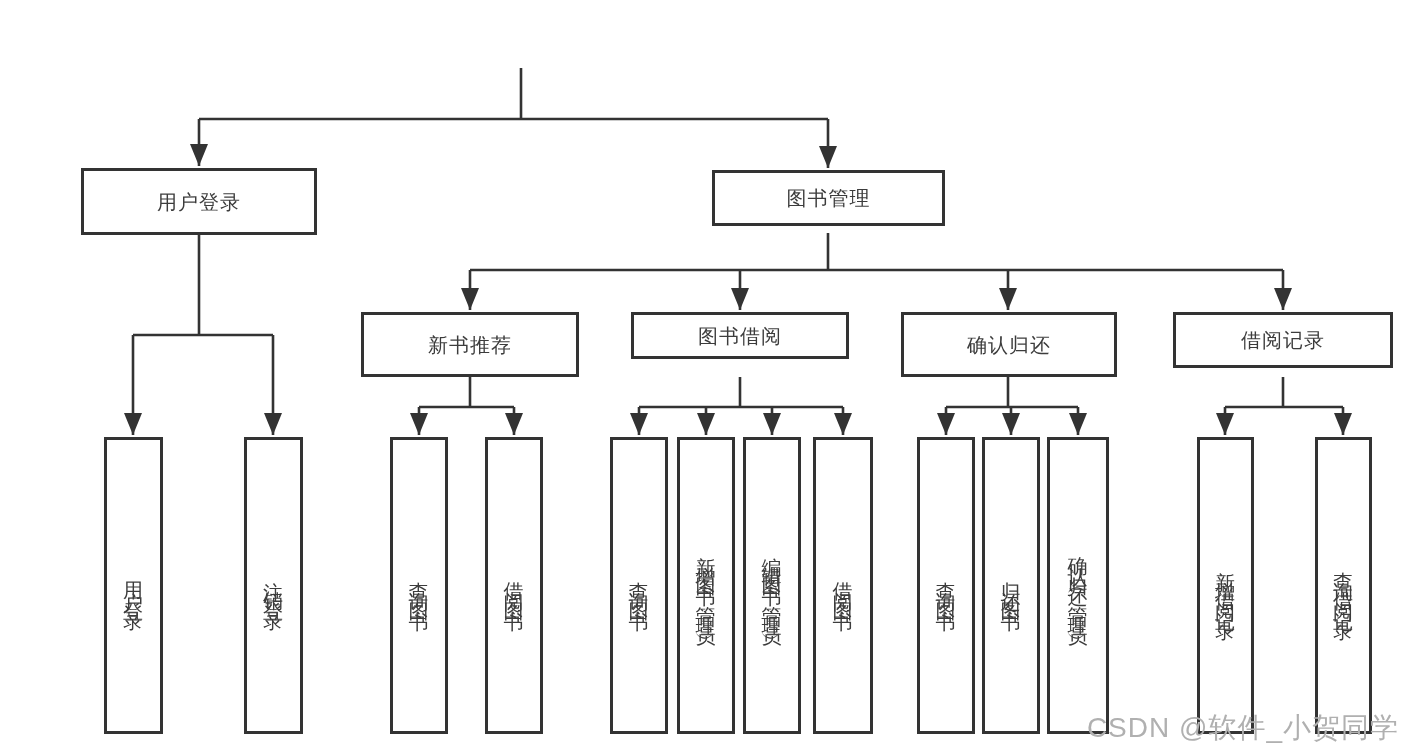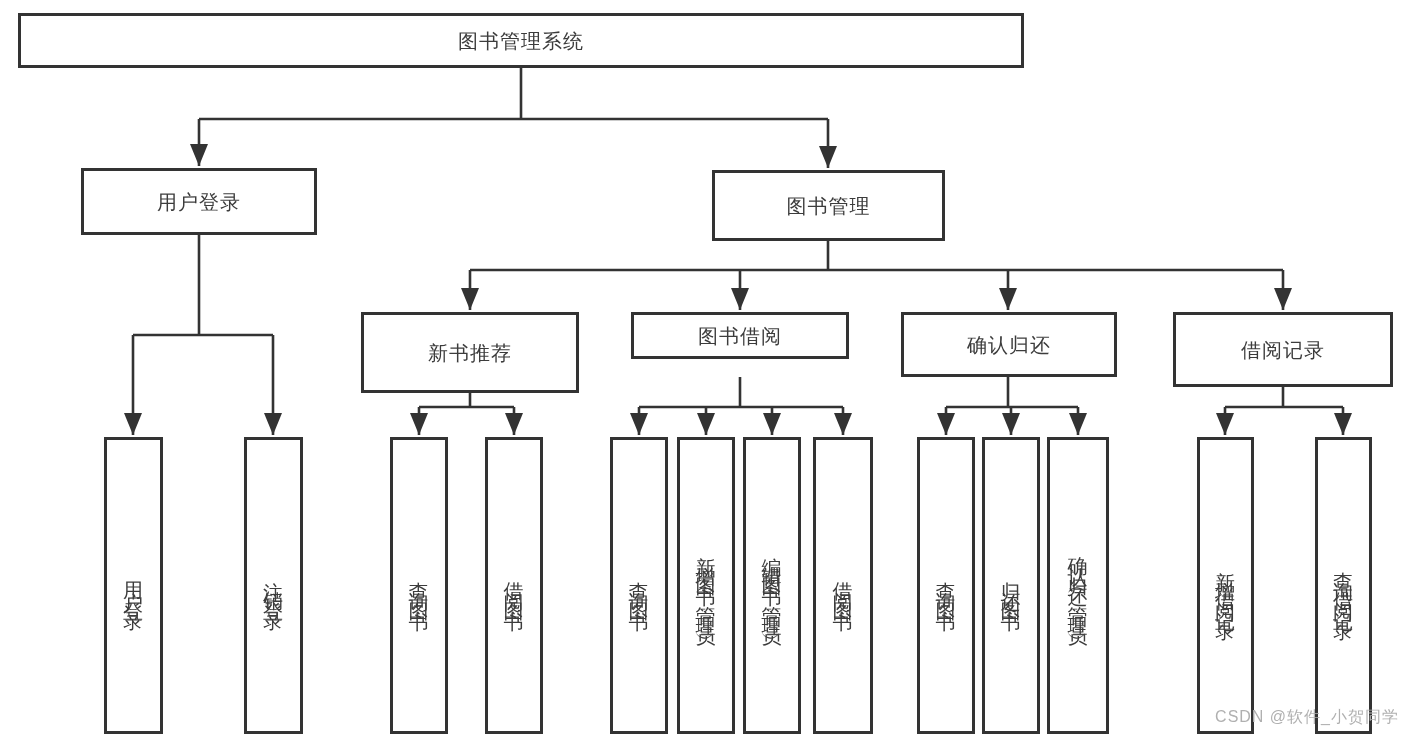--- a/index.html
+++ b/index.html
@@ -30,22 +30,22 @@
     white-space:nowrap;
   }
   .node.leaf span{
     writing-mode:vertical-lr;
     text-orientation:mixed;
     letter-spacing:10px;
     line-height:1;
   }
   .watermark{
     position:absolute;
-    right:6px;bottom:19px;
-    font-size:16px;
+    right:6px;bottom:0;
+    font-size:28px;
     letter-spacing:1px;
     color:var(--watermark,#b0b0b0);
     white-space:nowrap;
   }
 </style>
 </head>
 <body>
 
 <div class="canvas">
 
@@ -90,41 +90,38 @@
     <line x1="946" y1="407" x2="946" y2="435" marker-end="url(#arrowhead)"></line>
     <line x1="1011" y1="407" x2="1011" y2="435" marker-end="url(#arrowhead)"></line>
     <line x1="1078" y1="407" x2="1078" y2="435" marker-end="url(#arrowhead)"></line>
 
     <line x1="1283" y1="377" x2="1283" y2="407"></line>
     <line x1="1225" y1="407" x2="1343" y2="407"></line>
     <line x1="1225" y1="407" x2="1225" y2="435" marker-end="url(#arrowhead)"></line>
     <line x1="1343" y1="407" x2="1343" y2="435" marker-end="url(#arrowhead)"></line>
   </svg>
 
-  <div class="node" style="left:18px;top:13px;width:1006px;height:55px">
-    <span>图书管理系统</span>
-  </div>
 
   <div class="node" style="left:81px;top:168px;width:236px;height:67px">
     <span>用户登录</span>
   </div>
-  <div class="node" style="left:712px;top:170px;width:233px;height:71px">
+  <div class="node" style="left:712px;top:170px;width:233px;height:56px">
     <span>图书管理</span>
   </div>
 
-  <div class="node" style="left:361px;top:312px;width:218px;height:81px">
+  <div class="node" style="left:361px;top:312px;width:218px;height:65px">
     <span>新书推荐</span>
   </div>
   <div class="node" style="left:631px;top:312px;width:218px;height:47px">
     <span>图书借阅</span>
   </div>
   <div class="node" style="left:901px;top:312px;width:216px;height:65px">
     <span>确认归还</span>
   </div>
-  <div class="node" style="left:1173px;top:312px;width:220px;height:75px">
+  <div class="node" style="left:1173px;top:312px;width:220px;height:56px">
     <span>借阅记录</span>
   </div>
 
   <div class="node leaf" style="left:104px;top:437px;width:59px;height:297px">
     <span>用户登录</span>
   </div>
   <div class="node leaf" style="left:244px;top:437px;width:59px;height:297px">
     <span>注销登录</span>
   </div>
 

